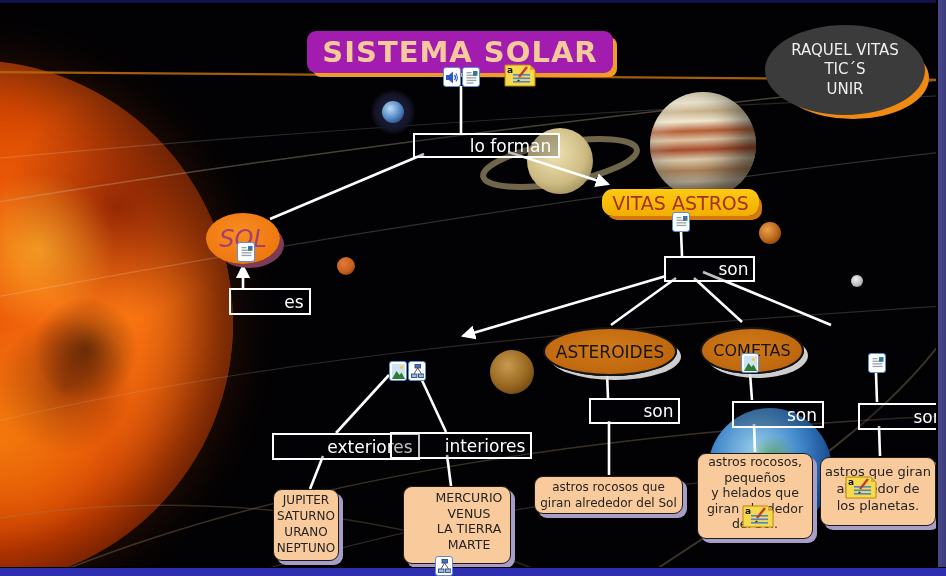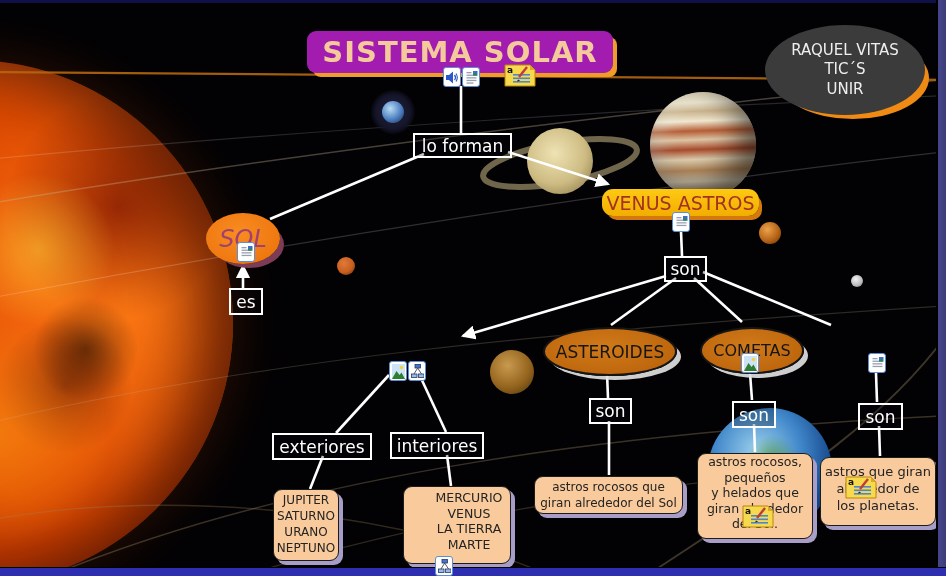--- a/index.html
+++ b/index.html
@@ -41,21 +41,21 @@
     color:#efefef;font-size:15px;display:flex;flex-direction:column;align-items:center;justify-content:center;line-height:1.3;}
   .sol{background:radial-gradient(ellipse at 45% 40%, #f98c22, #ea7008);border-radius:50%;
     box-shadow:6px 6px 0 -2px #7c3c58;color:#a1416e;font-size:24px;
     display:flex;align-items:center;justify-content:center;}
   .otros{background:linear-gradient(#fdc913,#f2ae00);border-radius:11px;box-shadow:4px 5px 0 -1px #d5790e;
     color:#a33222;font-size:19px;display:flex;align-items:center;justify-content:center;}
   .cnode{background:radial-gradient(ellipse at 45% 40%, #cf7a1a, #b95f08);border:2px solid #151515;border-radius:50%;
     box-shadow:5px 5px 0 -1px rgba(224,224,224,.92);color:#151515;font-size:16px;
     display:flex;align-items:center;justify-content:center;}
   .linklabel{border:2.5px solid #fff;color:#fff;font-size:17px;background:rgba(4,4,10,.25);
-    display:flex;align-items:center;justify-content:center;}
+    display:flex;align-items:center;justify-content:center;padding-left:48px;}
   .leafbox{background:#f9ca9b;border:1.6px solid #1c1c1c;border-radius:9px;box-shadow:4px 4px 0 0 #a89dc6;
     color:#242424;text-align:center;}
   .leafbox div{white-space:nowrap;}
   .resicon{width:16px;height:18px;background:#fff;border:1.5px solid #5b8ed6;border-radius:3px;
     display:flex;align-items:center;justify-content:center;z-index:9;}
   .note{z-index:9;}
   .frame{z-index:8;}
 
   .t12 div{font-size:12px;line-height:16px;}
   .t125 div{font-size:12.5px;line-height:15.5px;}
@@ -178,21 +178,21 @@
       <rect x="1.5" y="9.8" width="10" height="1.3" fill="#98a0b0"></rect>
       <rect x="8" y="1" width="4.5" height="4.5" fill="#3a6fc4"></rect>
       <path d="M8,5.5 l2.2,-2.4 2.3,2.4 z" fill="#2e8b2e"></path>
     </svg>
   </span>
   <div class="abs linklabel" style="left:229px;top:288px;width:30px;height:23px;">
     <span>es</span>
   </div>
 
   <div class="abs otros" style="left:602px;top:189px;width:157px;height:27px;">
-    <span>VENUS ASTROS</span>
+    <span>VITAS ASTROS</span>
   </div>
   <span class="abs resicon" style="left:672px;top:212px;">
     <svg width="13" height="15" viewBox="0 0 13 15">
       <rect width="13" height="15" fill="#fff"></rect>
       <rect x="1.5" y="2" width="5" height="1.3" fill="#98a0b0"></rect>
       <rect x="1.5" y="4.6" width="10" height="1.3" fill="#98a0b0"></rect>
       <rect x="1.5" y="7.2" width="10" height="1.3" fill="#98a0b0"></rect>
       <rect x="1.5" y="9.8" width="10" height="1.3" fill="#98a0b0"></rect>
       <rect x="8" y="1" width="4.5" height="4.5" fill="#3a6fc4"></rect>
       <path d="M8,5.5 l2.2,-2.4 2.3,2.4 z" fill="#2e8b2e"></path>

